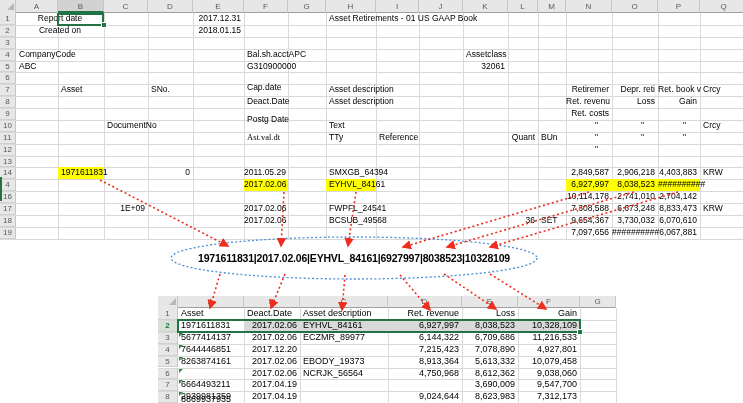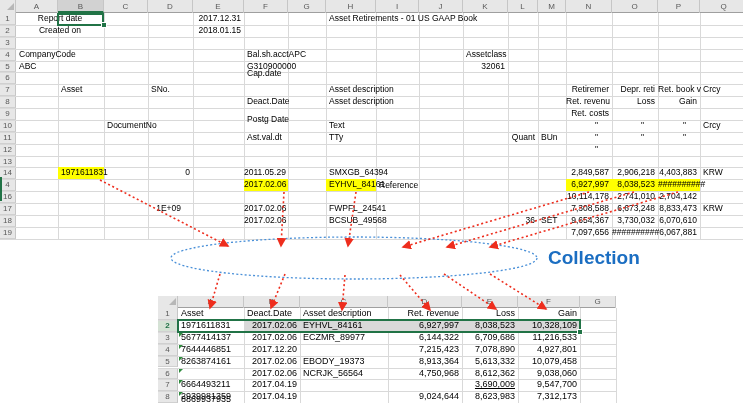--- a/index.html
+++ b/index.html
@@ -117,42 +117,42 @@
       <div class="cell ac" style="left: 16px; top: 24.88px; width: 88px; height: 11.88px; line-height: 11.88px;">Created on</div>
       <div class="cell ar" style="left: 193px; top: 24.88px; width: 51px; height: 11.88px; line-height: 11.88px;">2018.01.15</div>
       <div class="cell al" style="left: 16px; top: 48.64px; width: 42px; height: 11.88px; line-height: 11.88px;">CompanyCode</div>
       <div class="cell al" style="left: 244px; top: 48.64px; width: 44px; height: 11.88px; line-height: 11.88px;">Bal.sh.acctAPC</div>
       <div class="cell al" style="left: 463px; top: 48.64px; width: 45px; height: 11.88px; line-height: 11.88px;">Assetclass</div>
       <div class="cell al" style="left: 16px; top: 60.52px; width: 42px; height: 11.88px; line-height: 11.88px;">ABC</div>
       <div class="cell al" style="left: 244px; top: 60.52px; width: 44px; height: 11.88px; line-height: 11.88px;">G310900000</div>
       <div class="cell ar" style="left: 463px; top: 60.52px; width: 45px; height: 11.88px; line-height: 11.88px;">32061</div>
       <div class="cell al" style="left: 58px; top: 84.28px; width: 46px; height: 11.88px; line-height: 11.88px;">Asset</div>
       <div class="cell al" style="left: 148px; top: 84.28px; width: 45px; height: 11.88px; line-height: 11.88px;">SNo.</div>
-      <div class="cell al" style="left: 244px; top: 68px; width: 44px; height: 11.88px; line-height: 11.88px;">Cap.date</div>
+      <div class="cell al" style="left: 244px; top: 82px; width: 44px; height: 11.88px; line-height: 11.88px;">Cap.date</div>
       <div class="cell al" style="left: 326px; top: 84.28px; width: 50px; height: 11.88px; line-height: 11.88px;">Asset description</div>
       <div class="cell ar" style="left: 566px; top: 84.28px; width: 46px; height: 11.88px; line-height: 11.88px;">Retiremer</div>
       <div class="cell ar" style="left: 612px; top: 84.28px; width: 46px; height: 11.88px; line-height: 11.88px;">Depr. reti</div>
       <div class="cell ar" style="left: 658px; top: 84.28px; width: 42px; height: 11.88px; line-height: 11.88px;">Ret. book v</div>
       <div class="cell al" style="left: 700px; top: 84.28px; width: 48px; height: 11.88px; line-height: 11.88px;">Crcy</div>
       <div class="cell al" style="left: 244px; top: 96.16px; width: 44px; height: 11.88px; line-height: 11.88px;">Deact.Date</div>
       <div class="cell al" style="left: 326px; top: 96.16px; width: 50px; height: 11.88px; line-height: 11.88px;">Asset description</div>
       <div class="cell ar" style="left: 566px; top: 96.16px; width: 46px; height: 11.88px; line-height: 11.88px;">Ret. revenu</div>
       <div class="cell ar" style="left: 612px; top: 96.16px; width: 46px; height: 11.88px; line-height: 11.88px;">Loss</div>
       <div class="cell ar" style="left: 658px; top: 96.16px; width: 42px; height: 11.88px; line-height: 11.88px;">Gain</div>
       <div class="cell ar" style="left: 566px; top: 108.04px; width: 46px; height: 11.88px; line-height: 11.88px;">Ret. costs</div>
       <div class="cell al" style="left: 104px; top: 119.92px; width: 44px; height: 11.88px; line-height: 11.88px;">DocumentNo</div>
       <div class="cell al" style="left: 244px; top: 114px; width: 44px; height: 11.88px; line-height: 11.88px;">Postg Date</div>
       <div class="cell al" style="left: 326px; top: 119.92px; width: 50px; height: 11.88px; line-height: 11.88px;">Text</div>
       <div class="cell ar" style="left: 566px; top: 119.92px; width: 46px; height: 11.88px; line-height: 11.88px; padding-right: 14px;">"</div>
       <div class="cell ar" style="left: 612px; top: 119.92px; width: 46px; height: 11.88px; line-height: 11.88px; padding-right: 14px;">"</div>
       <div class="cell ar" style="left: 658px; top: 119.92px; width: 42px; height: 11.88px; line-height: 11.88px; padding-right: 14px;">"</div>
       <div class="cell al" style="left: 700px; top: 119.92px; width: 48px; height: 11.88px; line-height: 11.88px;">Crcy</div>
-      <div class="cell al" style="left: 244px; top: 131.8px; width: 44px; height: 11.88px; line-height: 11.88px;">Ast.val.dt</div>
+      <div class="cell al" style="left: 244px; top: 131.8px; width: 44px; height: 11.88px; line-height: 11.88px; font-family: Liberation Serif, serif;">Ast.val.dt</div>
       <div class="cell al" style="left: 326px; top: 131.8px; width: 50px; height: 11.88px; line-height: 11.88px;">TTy</div>
-      <div class="cell al" style="left: 376px; top: 131.8px; width: 43px; height: 11.88px; line-height: 11.88px; margin-top: 48px;">Reference</div>
+      <div class="cell al" style="left: 376px; top: 131.8px; width: 43px; height: 11.88px; line-height: 11.88px;">Reference</div>
       <div class="cell ar" style="left: 508px; top: 131.8px; width: 30px; height: 11.88px; line-height: 11.88px;">Quant</div>
       <div class="cell al" style="left: 538px; top: 131.8px; width: 28px; height: 11.88px; line-height: 11.88px;">BUn</div>
       <div class="cell ar" style="left: 566px; top: 131.8px; width: 46px; height: 11.88px; line-height: 11.88px; padding-right: 14px;">"</div>
       <div class="cell ar" style="left: 612px; top: 131.8px; width: 46px; height: 11.88px; line-height: 11.88px; padding-right: 14px;">"</div>
       <div class="cell ar" style="left: 658px; top: 131.8px; width: 42px; height: 11.88px; line-height: 11.88px; padding-right: 14px;">"</div>
       <div class="cell ar" style="left: 566px; top: 143.68px; width: 46px; height: 11.88px; line-height: 11.88px; padding-right: 14px;">"</div>
       <div class="cell al hl" style="left: 58px; top: 167.44px; width: 46px; height: 11.88px; line-height: 11.88px;">1971611831</div>
       <div class="cell ar" style="left: 148px; top: 167.44px; width: 45px; height: 11.88px; line-height: 11.88px;">0</div>
       <div class="cell ar" style="left: 244px; top: 167.44px; width: 44px; height: 11.88px; line-height: 11.88px;">2011.05.29</div>
       <div class="cell al" style="left: 326px; top: 167.44px; width: 50px; height: 11.88px; line-height: 11.88px;">SMXGB_64394</div>
@@ -161,21 +161,21 @@
       <div class="cell ar" style="left: 658px; top: 167.44px; width: 42px; height: 11.88px; line-height: 11.88px;">4,403,883</div>
       <div class="cell al" style="left: 700px; top: 167.44px; width: 48px; height: 11.88px; line-height: 11.88px;">KRW</div>
       <div class="cell ar hl" style="left: 244px; top: 179.32px; width: 44px; height: 11.88px; line-height: 11.88px;">2017.02.06</div>
       <div class="cell al hl" style="left: 326px; top: 179.32px; width: 50px; height: 11.88px; line-height: 11.88px;">EYHVL_84161</div>
       <div class="cell ar hl" style="left: 566px; top: 179.32px; width: 46px; height: 11.88px; line-height: 11.88px;">6,927,997</div>
       <div class="cell ar hl" style="left: 612px; top: 179.32px; width: 46px; height: 11.88px; line-height: 11.88px;">8,038,523</div>
       <div class="cell ar hl" style="left: 658px; top: 179.32px; width: 42px; height: 11.88px; line-height: 11.88px;">##########</div>
       <div class="cell ar" style="left: 566px; top: 191.2px; width: 46px; height: 11.88px; line-height: 11.88px;">10,114,178</div>
       <div class="cell ar" style="left: 612px; top: 191.2px; width: 46px; height: 11.88px; line-height: 11.88px;">2,741,010</div>
       <div class="cell ar" style="left: 658px; top: 191.2px; width: 42px; height: 11.88px; line-height: 11.88px;">2,704,142</div>
-      <div class="cell ar" style="left: 104px; top: 203.08px; width: 44px; height: 11.88px; line-height: 11.88px; margin-left: 36px;">1E+09</div>
+      <div class="cell ar" style="left: 104px; top: 203.08px; width: 44px; height: 11.88px; line-height: 11.88px;">1E+09</div>
       <div class="cell ar" style="left: 244px; top: 203.08px; width: 44px; height: 11.88px; line-height: 11.88px;">2017.02.06</div>
       <div class="cell al" style="left: 326px; top: 203.08px; width: 50px; height: 11.88px; line-height: 11.88px;">FWPFL_24541</div>
       <div class="cell ar" style="left: 566px; top: 203.08px; width: 46px; height: 11.88px; line-height: 11.88px;">7,308,588</div>
       <div class="cell ar" style="left: 612px; top: 203.08px; width: 46px; height: 11.88px; line-height: 11.88px;">6,673,248</div>
       <div class="cell ar" style="left: 658px; top: 203.08px; width: 42px; height: 11.88px; line-height: 11.88px;">8,833,473</div>
       <div class="cell al" style="left: 700px; top: 203.08px; width: 48px; height: 11.88px; line-height: 11.88px;">KRW</div>
       <div class="cell ar" style="left: 244px; top: 214.96px; width: 44px; height: 11.88px; line-height: 11.88px;">2017.02.06</div>
       <div class="cell al" style="left: 326px; top: 214.96px; width: 50px; height: 11.88px; line-height: 11.88px;">BCSUB_49568</div>
       <div class="cell ar" style="left: 508px; top: 214.96px; width: 30px; height: 11.88px; line-height: 11.88px;">36</div>
       <div class="cell al" style="left: 538px; top: 214.96px; width: 28px; height: 11.88px; line-height: 11.88px;">SET</div>
@@ -254,37 +254,37 @@
       <div class="cell bcell ar" style="left: 518px; top: 355.6px; width: 62px; height: 11.9px; line-height: 11.9px; padding-left: 6px;">10,079,458</div>
       <div class="cell bcell al" style="left: 178px; top: 367.5px; width: 66px; height: 11.9px; line-height: 11.9px; margin-top: 26px;">8869937935</div>
       <div class="cell bcell ar" style="left: 244px; top: 367.5px; width: 56px; height: 11.9px; line-height: 11.9px;">2017.02.06</div>
       <div class="cell bcell al" style="left: 300px; top: 367.5px; width: 88px; height: 11.9px; line-height: 11.9px;">NCRJK_56564</div>
       <div class="cell bcell ar" style="left: 388px; top: 367.5px; width: 74px; height: 11.9px; line-height: 11.9px;">4,750,968</div>
       <div class="cell bcell ar" style="left: 462px; top: 367.5px; width: 56px; height: 11.9px; line-height: 11.9px;">8,612,362</div>
       <div class="cell bcell ar" style="left: 518px; top: 367.5px; width: 62px; height: 11.9px; line-height: 11.9px;">9,038,060</div>
       <div class="cell bcell al" style="left: 178px; top: 379.4px; width: 66px; height: 11.9px; line-height: 11.9px;">6664493211</div>
       <div class="cell bcell ar" style="left: 244px; top: 379.4px; width: 56px; height: 11.9px; line-height: 11.9px;">2017.04.19</div>
       <div class="cell bcell ar" style="left: 388px; top: 379.4px; width: 74px; height: 11.9px; line-height: 11.9px; margin-top: 36px;">6,898,633</div>
-      <div class="cell bcell ar" style="left: 462px; top: 379.4px; width: 56px; height: 11.9px; line-height: 11.9px; text-decoration: underline;">3,690,009</div>
+      <div class="cell bcell ar" style="left: 462px; top: 379.4px; width: 56px; height: 11.9px; line-height: 11.9px;">3,690,009</div>
       <div class="cell bcell ar" style="left: 518px; top: 379.4px; width: 62px; height: 11.9px; line-height: 11.9px;">9,547,700</div>
       <div class="cell bcell al" style="left: 178px; top: 391.3px; width: 66px; height: 11.9px; line-height: 11.9px;">2939981359</div>
       <div class="cell bcell ar" style="left: 244px; top: 391.3px; width: 56px; height: 11.9px; line-height: 11.9px;">2017.04.19</div>
       <div class="cell bcell ar" style="left: 388px; top: 391.3px; width: 74px; height: 11.9px; line-height: 11.9px;">9,024,644</div>
       <div class="cell bcell ar" style="left: 462px; top: 391.3px; width: 56px; height: 11.9px; line-height: 11.9px;">8,623,983</div>
       <div class="cell bcell ar" style="left: 518px; top: 391.3px; width: 62px; height: 11.9px; line-height: 11.9px;">7,312,173</div>
       <div class="tri" style="left: 179px; top: 332.8px;"></div>
       <div class="tri" style="left: 179px; top: 344.7px;"></div>
       <div class="tri" style="left: 179px; top: 356.6px;"></div>
       <div class="tri" style="left: 179px; top: 368.5px;"></div>
       <div class="tri" style="left: 179px; top: 380.4px;"></div>
       <div class="tri" style="left: 179px; top: 392.3px;"></div>
       <div class="selbox" style="left: 177px; top: 318.9px; width: 404px; height: 13.9px;"></div>
       <div class="fillhandle" style="left: 577px; top: 328.8px;"></div>
     </div>
-  <div id="collection-label" style="color: rgb(27, 110, 194);">Collection</div>
+  <div id="ellipse-text">1971611831|2017.02.06|EYHVL_84161|6927997|8038523|10328109</div>
   <svg id="overlay" viewBox="0 0 743 403" xmlns="http://www.w3.org/2000/svg">
       <defs>
         <marker id="arrowhead" markerWidth="7" markerHeight="6" refX="5" refY="3" orient="auto">
           <path d="M0,0 L6,3 L0,6 Z" fill="#ee2d1d"></path>
         </marker>
       </defs>
       <ellipse cx="354" cy="258" rx="183" ry="21" fill="none" stroke="#4a90d8" stroke-width="1.3" stroke-dasharray="2 2.2"></ellipse>
       <line x1="100" y1="180" x2="228" y2="246" stroke="#ee2d1d" stroke-width="1.6" stroke-dasharray="2 2.6" marker-end="url(#arrowhead)"></line>
       <line x1="284" y1="192" x2="281" y2="246" stroke="#ee2d1d" stroke-width="1.6" stroke-dasharray="2 2.6" marker-end="url(#arrowhead)"></line>
       <line x1="356" y1="192" x2="348" y2="246" stroke="#ee2d1d" stroke-width="1.6" stroke-dasharray="2 2.6" marker-end="url(#arrowhead)"></line>

